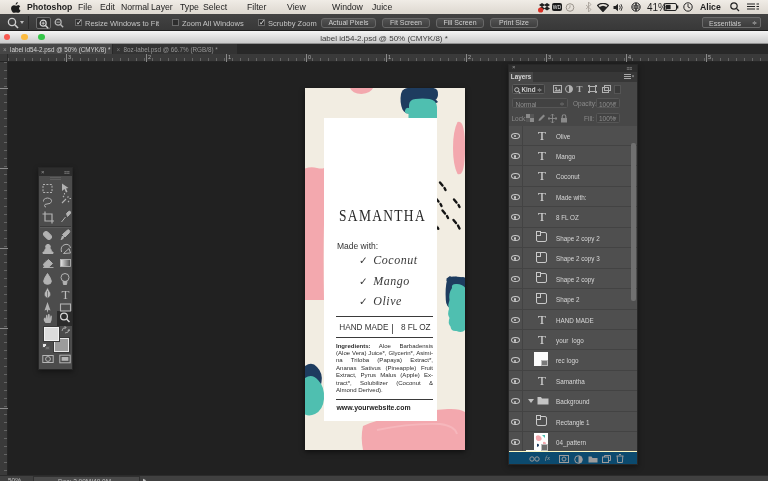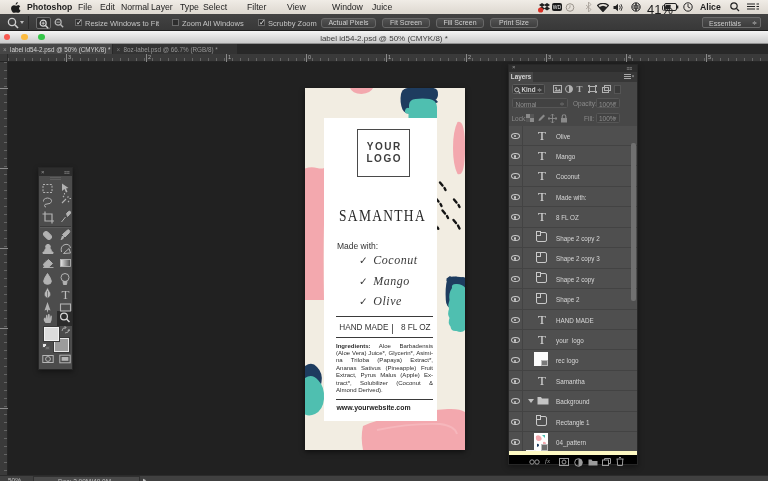--- a/index.html
+++ b/index.html
@@ -85,22 +85,22 @@
 .lrow .eye::after { content:""; position:absolute; left:2.2px; top:1.2px; width:2.6px; height:2.6px;
   background:#cacaca; border-radius:50%; }
 .lrow .shp { position:absolute; left:27px; top:4px; width:10.5px; height:10.5px;
   border:1px solid #c9c9c9; border-radius:2px; }
 .lrow .shp::after { content:""; position:absolute; left:-1.5px; top:-1.5px; width:3px; height:3px;
   background:#4f4f4f; border:1px solid #c9c9c9; }
 .lrow .ediv { position:absolute; left:12.5px; top:0; width:1px; height:100%; background:#434343; }
 .lrow .lname { position:absolute; left:47px; top:7px; font-size:6.3px; color:#d8d8d8; white-space:nowrap; }
 .lrow .tthumb { position:absolute; left:26px; top:3px; width:14px; height:14px;
   font-family:"Liberation Serif",serif; font-size:13px; color:#dcdcdc; text-align:center; line-height:14px; }
-#lp-bottom { position:absolute; left:0; bottom:0; width:100%; height:13px; background:#000000;
-  border-top:4px solid #fef9c3; }
+#lp-bottom { position:absolute; left:0; bottom:0; width:100%; height:13px; background:#0c4a6e;
+  border-top:1px solid #fef9c3; }
 #lp-scroll { position:absolute; right:1px; top:78px; width:4.5px; height:158px; background:#707070; border-radius:2px; }
 
 
 #statusbar { position:absolute; left:0; top:474.5px; width:768px; height:6.5px; background:#404040;
   border-top:1px solid #2b2b2b; color:#c0c0c0; font-size:6.5px; }
 </style>
 </head>
 <body>
 
 <div id="menubar">
@@ -143,21 +143,21 @@
     </svg>
   <svg style="position:absolute;left:613px;top:2.5px;" width="11" height="9" viewBox="0 0 11 9">
       <path d="M0.5 3 L2.5 3 L5 0.8 L5 8.2 L2.5 6 L0.5 6 Z" fill="#222"></path>
       <path d="M6.5 2.5 Q8 4.5 6.5 6.5 M8 1.2 Q10.3 4.5 8 7.8" stroke="#222" stroke-width="0.9" fill="none"></path>
     </svg>
   <svg style="position:absolute;left:631px;top:2px;" width="10" height="10" viewBox="0 0 10 10">
       <circle cx="5" cy="5" r="4.2" fill="none" stroke="#222" stroke-width="1"></circle>
       <path d="M1 5 L9 5 M5 1 Q2.5 5 5 9 Q7.5 5 5 1" stroke="#222" stroke-width="0.8" fill="none"></path>
       <path d="M1.5 3 Q5 4.5 8.5 3 M1.5 7 Q5 5.5 8.5 7" stroke="#222" stroke-width="0.7" fill="none"></path>
     </svg>
-  <span style="left:647px;font-size:13px;">41%</span>
+  <span style="left:647px;font-size:10px;">41%</span>
   <svg style="position:absolute;left:664px;top:3px;" width="15" height="8" viewBox="0 0 15 8">
       <rect x="0.5" y="0.5" width="12" height="7" rx="1.5" fill="none" stroke="#222" stroke-width="1"></rect>
       <rect x="1.8" y="1.8" width="4.8" height="4.4" fill="#222"></rect>
       <path d="M13.5 2.5 L13.5 5.5" stroke="#222" stroke-width="1.6"></path>
     </svg>
   <svg style="position:absolute;left:683px;top:2px;" width="10" height="10" viewBox="0 0 10 10">
       <circle cx="5" cy="5" r="4.2" fill="none" stroke="#222" stroke-width="1"></circle>
       <path d="M5 2 L5 5 L7.2 6" stroke="#222" stroke-width="0.9" fill="none"></path>
     </svg>
   <span style="left:700px;font-weight:bold;">Alice</span>
@@ -292,21 +292,20 @@
         <path d="M142 128 L143 130"></path>
       <path d="M117.5 123.5 L120 126.5"></path>
         <path d="M121.5 128.5 L122.3 129.8"></path>
       <path d="M148.5 132 L151 135"></path>
         <path d="M153 137.5 L154.5 140.5"></path>
       <path d="M128.5 134.5 L131 137.5"></path>
         <path d="M132.5 139.5 L133.3 140.8"></path>
     </g>
   </svg>
   <div id="label">
-    <div id="logobox">YOUR<br>LOGO</div>
     <div id="samantha">SAMANTHA</div>
     <div id="madewith">Made with:</div>
     <div class="scriptrow" style="top:135px;"><span class="chk">✓</span>Coconut</div>
     <div class="scriptrow" style="top:155.5px;"><span class="chk">✓</span>Mango</div>
     <div class="scriptrow" style="top:175.5px;"><span class="chk">✓</span>Olive</div>
     <div class="rule" style="top:197.5px;"></div>
     <div id="handmade">HAND MADE<span style="position:absolute;left:51.8px;top:-1.5px;font-size:11.5px;font-weight:300;color:#555;">|</span><span style="position:absolute;left:61.6px;">8 FL OZ</span></div>
     <div class="rule" style="top:218.5px;"></div>
     <div id="ingred">
       <div class="jl"><b>Ingredients:</b> Aloe Barbadensis</div>

